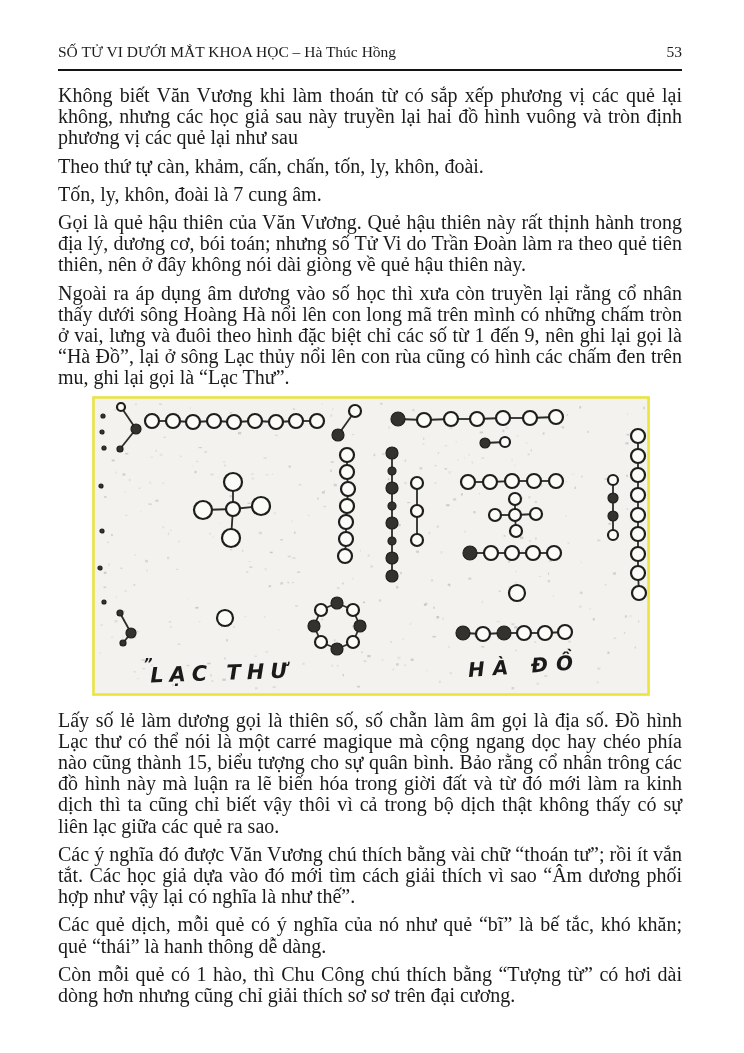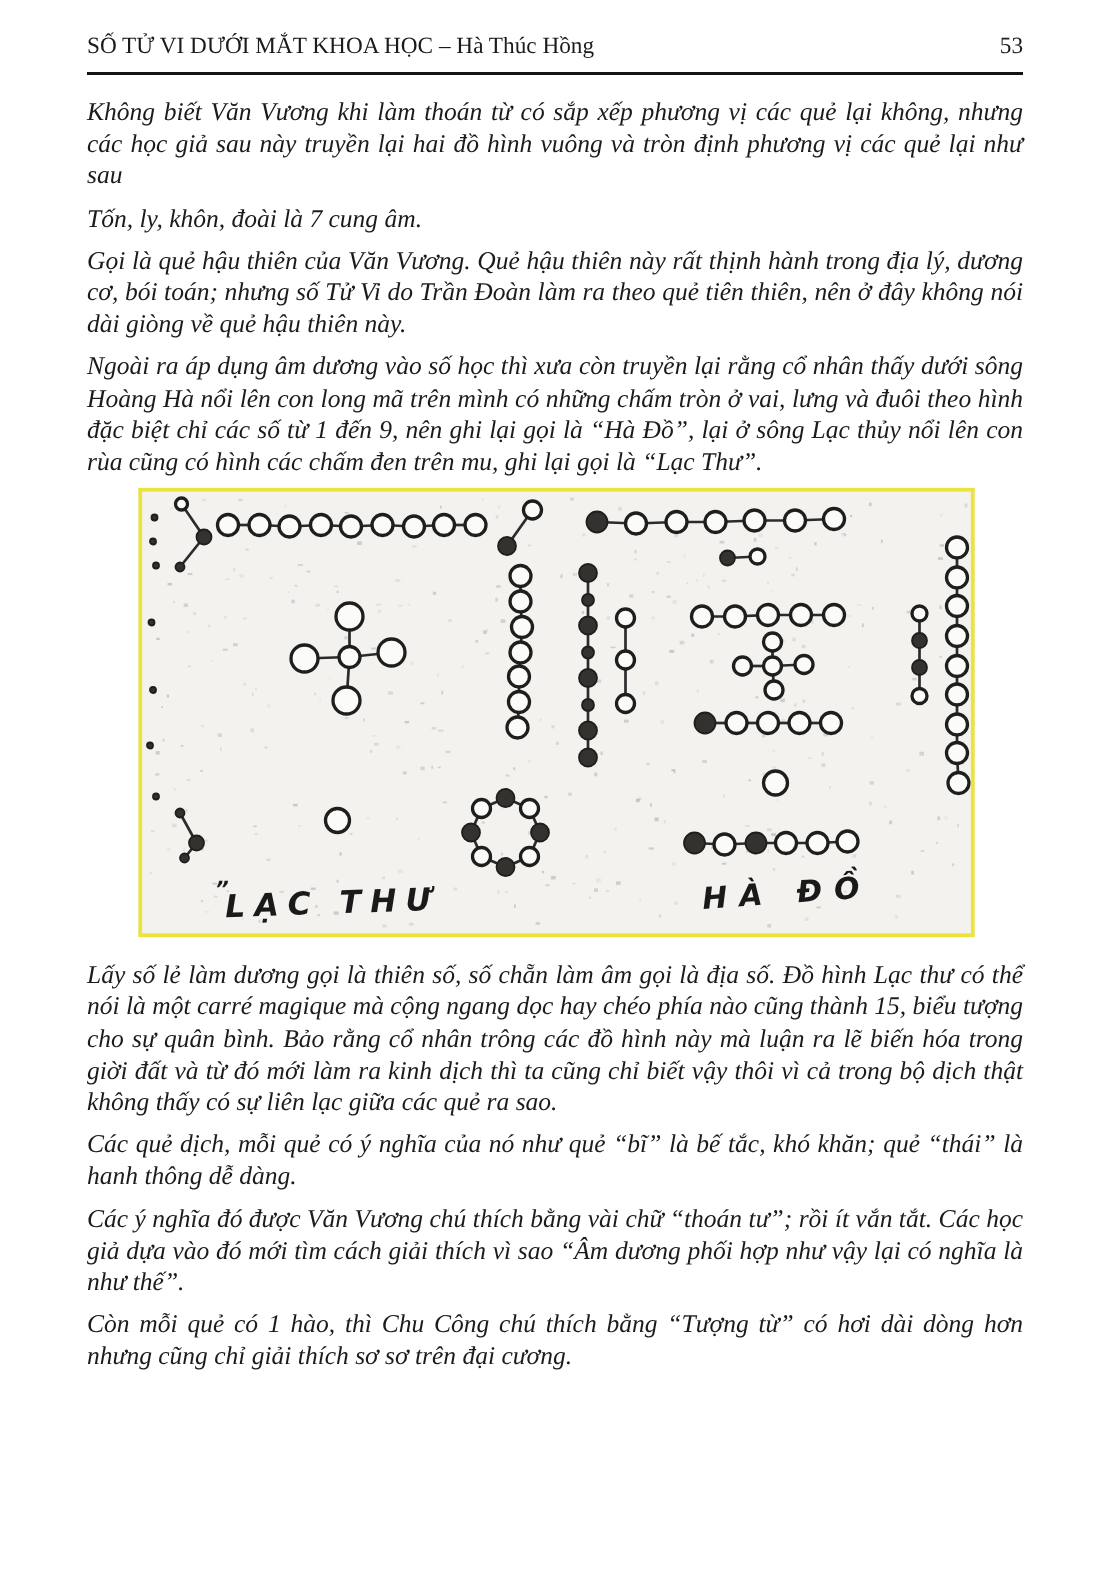--- a/index.html
+++ b/index.html
@@ -1,39 +1,40 @@
 <!DOCTYPE html>
 <html><head>
 <meta charset="utf-8">
 <style>
   html,body{margin:0;padding:0;background:#ffffff;}
   body{width:744px;height:1053px;overflow:hidden;position:relative;
        font-family:"Liberation Serif", serif;color:#1b1b1b;}
-  .page{padding:21px 62px 0 58px;}
+  .page{padding:21px 62px 0 58px;margin-top:21px;}
   .hdr{display:flex;justify-content:space-between;align-items:baseline;
        font-size:15.5px;line-height:19px;white-space:nowrap;}
   .rule{border:0;border-top:2px solid #141414;margin:8px 0 0 0;width:624px;}
   .paras{margin-top:14px;}
-  .paras p{width:624px;margin:0 0 7px 0;font-size:17px;line-height:21.2px;
-       text-align:justify;text-justify:inter-word;font-style:italic;}
+  .paras p{width:624px;margin:0 0 7px 0;font-size:20px;line-height:21.2px;
+       text-align:justify;text-justify:inter-word;}
   figure{margin:4px 0 11px 34px;padding:0;width:558px;height:300px;}
   svg text{user-select:none;}
 </style>
 </head>
 <body>
 
 <div class="page">
   <div class="hdr">
     <span>SỐ TỬ VI DƯỚI MẮT KHOA HỌC – Hà Thúc Hồng</span>
     <span>53</span>
   </div>
   <hr class="rule">
 
   <div class="paras" id="paras-before">
       <p>Không biết Văn Vương khi làm thoán từ có sắp xếp phương vị các quẻ lại không, nhưng các học giả sau này truyền lại hai đồ hình vuông và tròn định phương vị các quẻ lại như sau</p>
+      <p>Theo thứ tự càn, khảm, cấn, chấn, tốn, ly, khôn, đoài.</p>
       <p>Tốn, ly, khôn, đoài là 7 cung âm.</p>
       <p>Gọi là quẻ hậu thiên của Văn Vương. Quẻ hậu thiên này rất thịnh hành trong địa lý, dương cơ, bói toán; nhưng số Tử Vi do Trần Đoàn làm ra theo quẻ tiên thiên, nên ở đây không nói dài giòng về quẻ hậu thiên này.</p>
       <p>Ngoài ra áp dụng âm dương vào số học thì xưa còn truyền lại rằng cổ nhân thấy dưới sông Hoàng Hà nổi lên con long mã trên mình có những chấm tròn ở vai, lưng và đuôi theo hình đặc biệt chỉ các số từ 1 đến 9, nên ghi lại gọi là “Hà Đồ”, lại ở sông Lạc thủy nổi lên con rùa cũng có hình các chấm đen trên mu, ghi lại gọi là “Lạc Thư”.</p>
     </div>
 
   <figure>
     <svg id="fig-svg" width="558" height="300" viewBox="0 0 558 300">
         <rect x="0" y="0" width="558" height="300" fill="#f3f2ee"></rect>
         <rect x="323.9" y="154.7" width="3.2" height="2.1" fill="#4c4c58" opacity="0.20"></rect>
         <rect x="382.4" y="155.0" width="1.4" height="1.1" fill="#4c4c58" opacity="0.10"></rect>
@@ -592,17 +593,17 @@
         </g>
         <text x="130" y="284" text-anchor="middle" font-family="&quot;DejaVu Sans&quot;, sans-serif" font-size="21" font-style="italic" font-weight="700" letter-spacing="6" fill="#1a1a1a" transform="rotate(-2 130 284)">LẠC THƯ</text>
         <text x="433" y="277" text-anchor="middle" font-family="&quot;DejaVu Sans&quot;, sans-serif" font-size="20" font-style="italic" font-weight="700" letter-spacing="8" fill="#1a1a1a" transform="rotate(-4 433 277)">HÀ ĐỒ</text>
         <text x="56" y="272" text-anchor="middle" font-family="&quot;DejaVu Sans&quot;, sans-serif" font-size="14" font-style="italic" font-weight="700" letter-spacing="0" fill="#1a1a1a" transform="rotate(0 56 272)">”</text>
         <rect x="1.5" y="1.5" width="555" height="297" fill="none" stroke="#ece33c" stroke-width="2.5"></rect>
       </svg>
   </figure>
 
   <div class="paras" id="paras-after">
       <p>Lấy số lẻ làm dương gọi là thiên số, số chẵn làm âm gọi là địa số. Đồ hình Lạc thư có thể nói là một carré magique mà cộng ngang dọc hay chéo phía nào cũng thành 15, biểu tượng cho sự quân bình. Bảo rằng cổ nhân trông các đồ hình này mà luận ra lẽ biến hóa trong giời đất và từ đó mới làm ra kinh dịch thì ta cũng chỉ biết vậy thôi vì cả trong bộ dịch thật không thấy có sự liên lạc giữa các quẻ ra sao.</p>
+      <p>Các ý nghĩa đó được Văn Vương chú thích bằng vài chữ “thoán tư”; rồi ít vắn tắt. Các học giả dựa vào đó mới tìm cách giải thích vì sao “Âm dương phối hợp như vậy lại có nghĩa là như thế”.</p>
       <p>Các quẻ dịch, mỗi quẻ có ý nghĩa của nó như quẻ “bĩ” là bế tắc, khó khăn; quẻ “thái” là hanh thông dễ dàng.</p>
-      <p>Các ý nghĩa đó được Văn Vương chú thích bằng vài chữ “thoán tư”; rồi ít vắn tắt. Các học giả dựa vào đó mới tìm cách giải thích vì sao “Âm dương phối hợp như vậy lại có nghĩa là như thế”.</p>
       <p>Còn mỗi quẻ có 1 hào, thì Chu Công chú thích bằng “Tượng từ” có hơi dài dòng hơn nhưng cũng chỉ giải thích sơ sơ trên đại cương.</p>
     </div>
 </div>
 
 </body></html>

